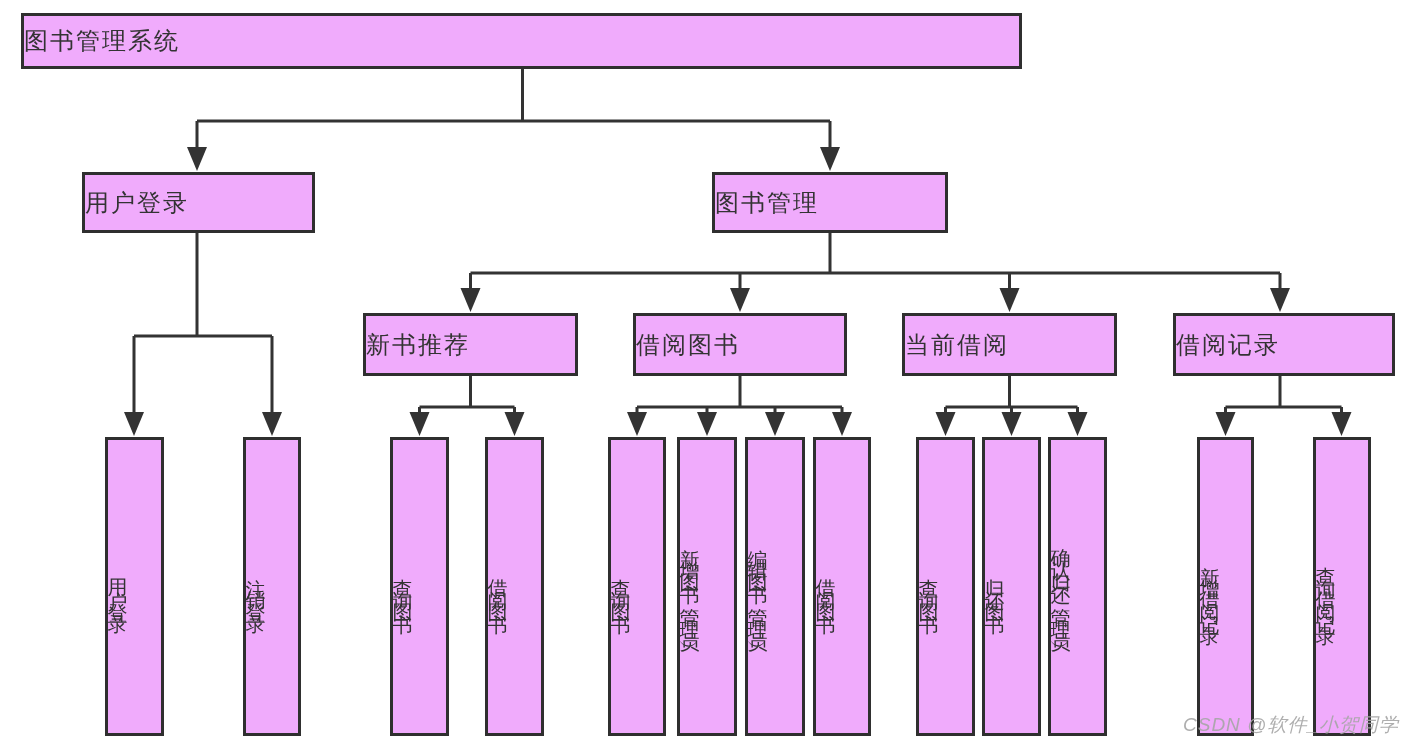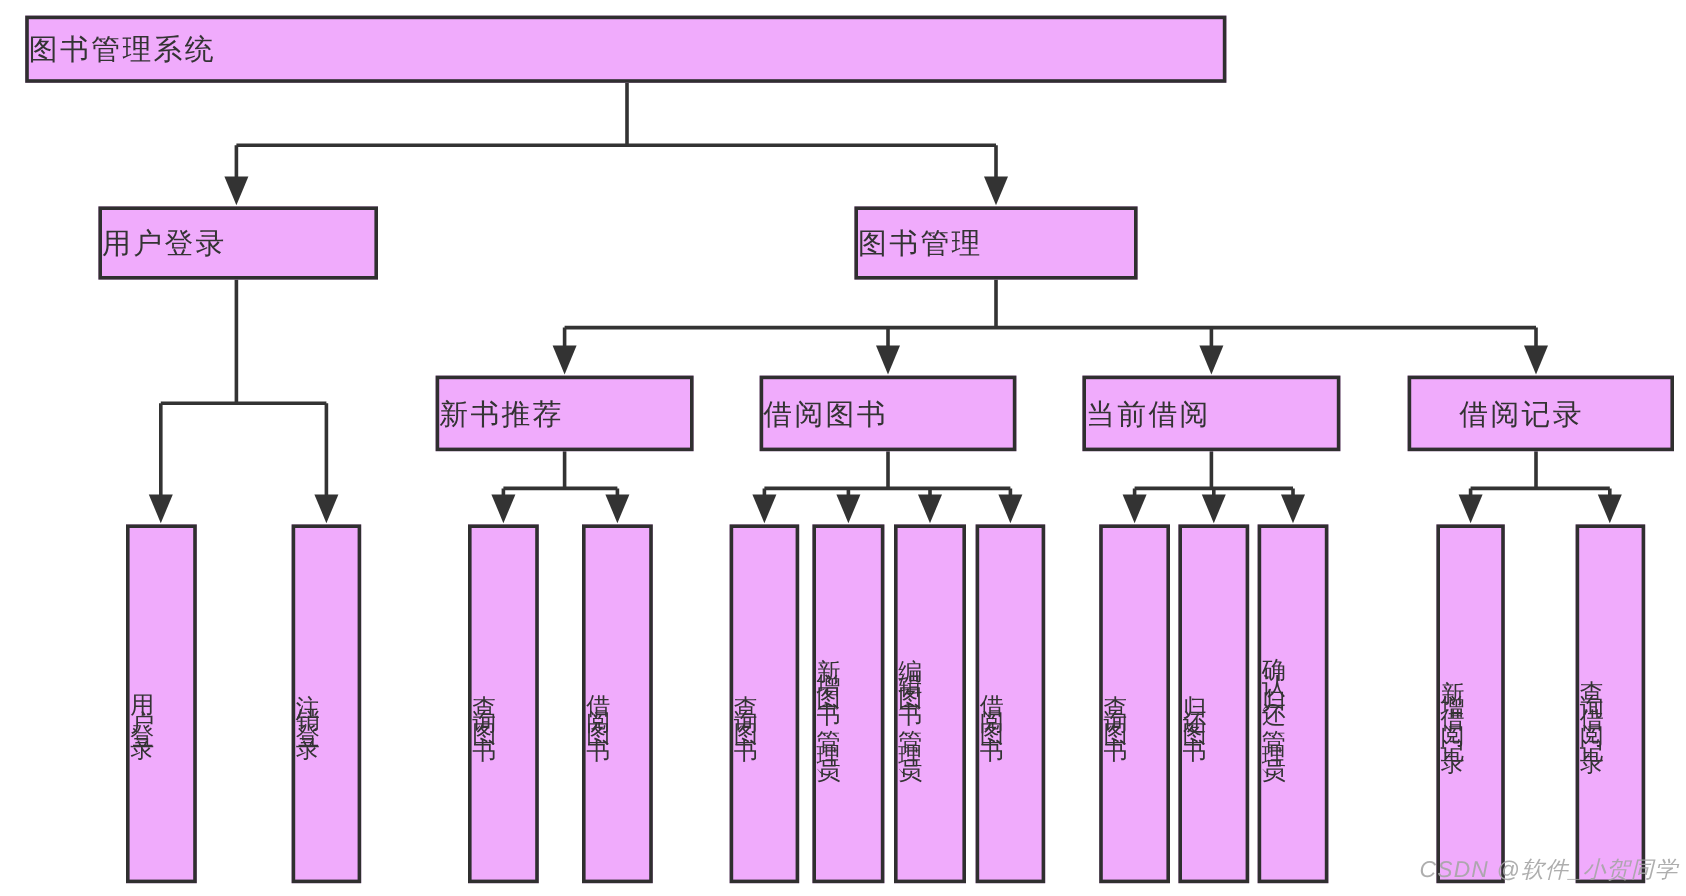--- a/index.html
+++ b/index.html
@@ -117,21 +117,21 @@
 
   <div class="node node-h" style="left:363px; top:313px; width:215px; height:63px;">
     <span>新书推荐</span>
   </div>
   <div class="node node-h" style="left:633px; top:313px; width:214px; height:63px;">
     <span>借阅图书</span>
   </div>
   <div class="node node-h" style="left:902px; top:313px; width:215px; height:63px;font-family:Liberation Mono, monospace;">
     <span>当前借阅</span>
   </div>
-  <div class="node node-h" style="left:1173px; top:313px; width:222px; height:63px;padding-left:40px;">
+  <div class="node node-h" style="left:1173px; top:313px; width:222px; height:63px;">
     <span>借阅记录</span>
   </div>
 
   <div class="node leaf" style="left:105px; top:437px; width:59px; height:299px;">
     <span>用户登录</span>
   </div>
   <div class="node leaf" style="left:243px; top:437px; width:58px; height:299px;">
     <span>注销登录</span>
   </div>
 

